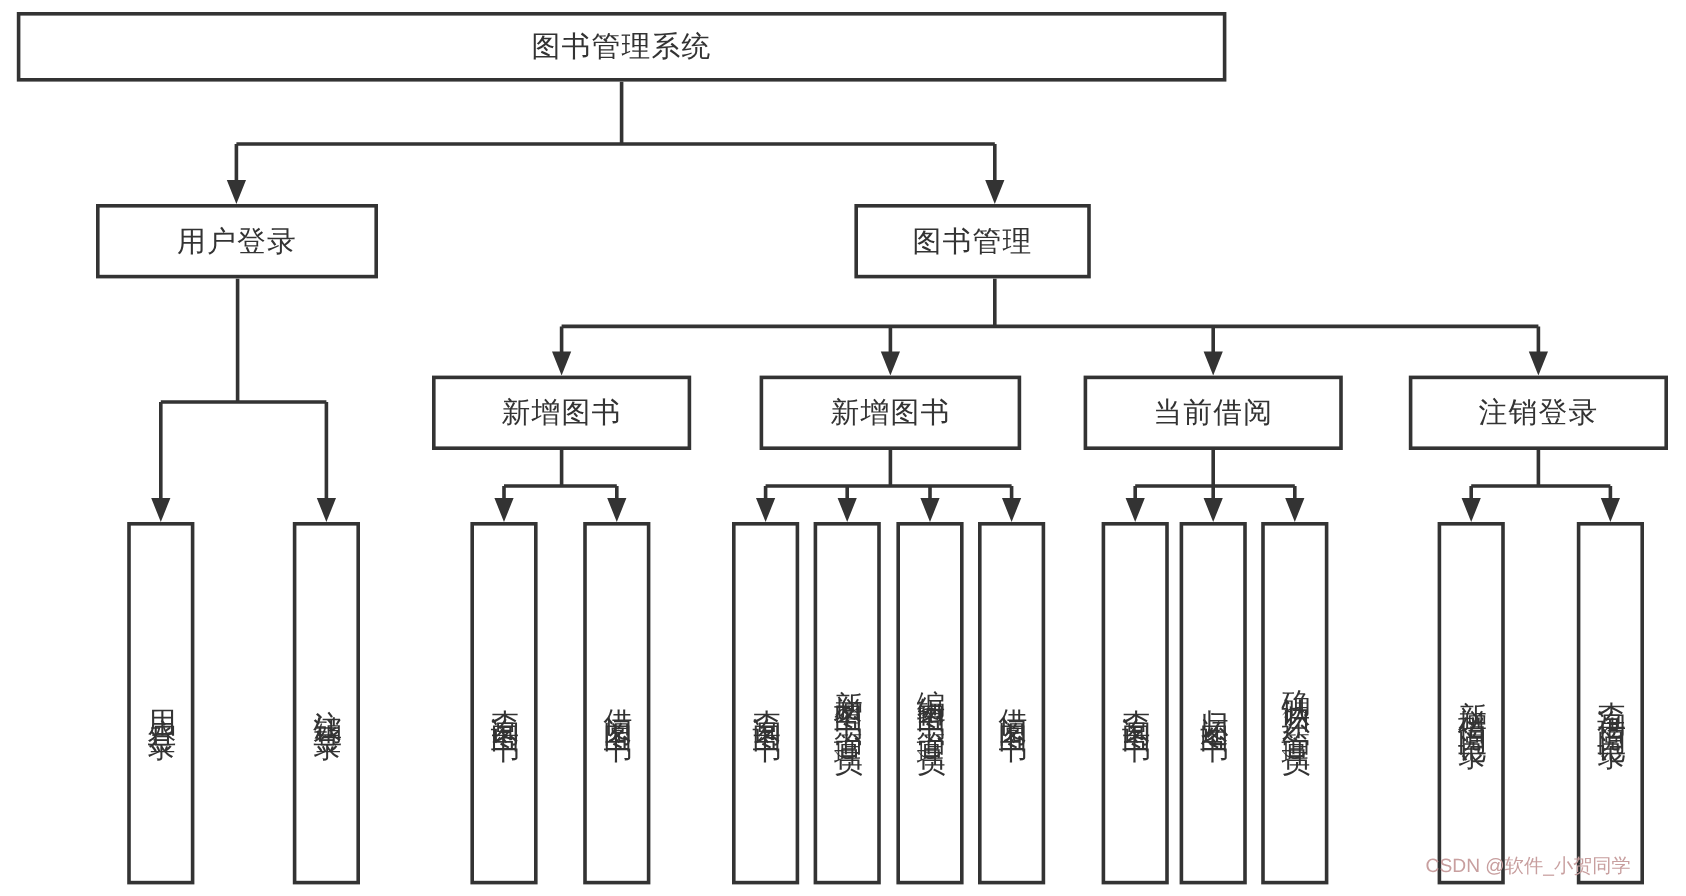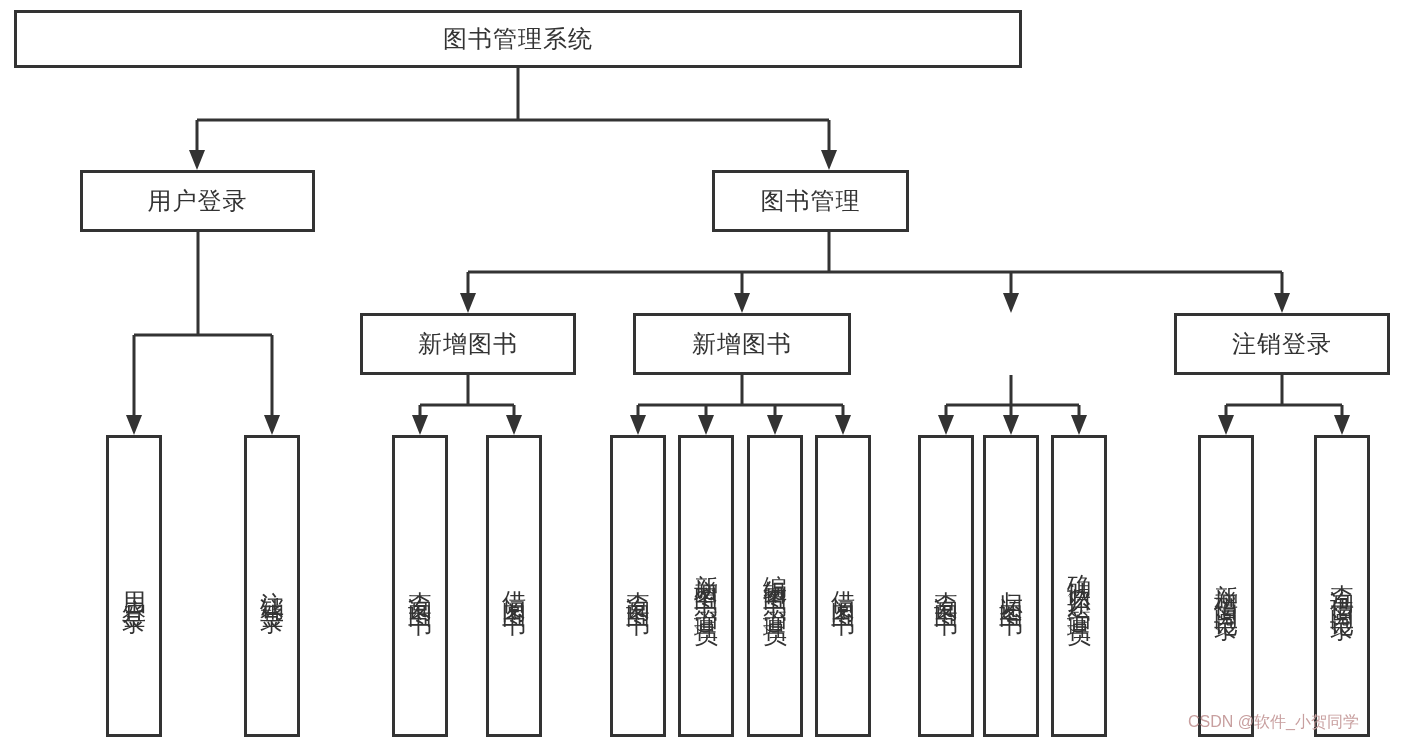--- a/index.html
+++ b/index.html
@@ -123,20 +123,23 @@
   <div class="node lvl" style="left:712px;top:170px;width:197px">
     <span class="hlabel">图书管理</span>
   </div>
 
   <div class="node lvl" style="left:360px;top:313px;width:216px">
     <span class="hlabel">新增图书</span>
   </div>
   <div class="node lvl" style="left:633px;top:313px;width:218px">
     <span class="hlabel">新增图书</span>
   </div>
+  <div class="node lvl" style="left:903px;top:313px;width:216px">
+    <span class="hlabel">当前借阅</span>
+  </div>
   <div class="node lvl" style="left:1174px;top:313px;width:216px">
     <span class="hlabel">注销登录</span>
   </div>
 
   <div class="node leaf" style="left:106px">
     <span class="vlabel">用户登录</span>
   </div>
   <div class="node leaf" style="left:244px">
     <span class="vlabel">注销登录</span>
   </div>

